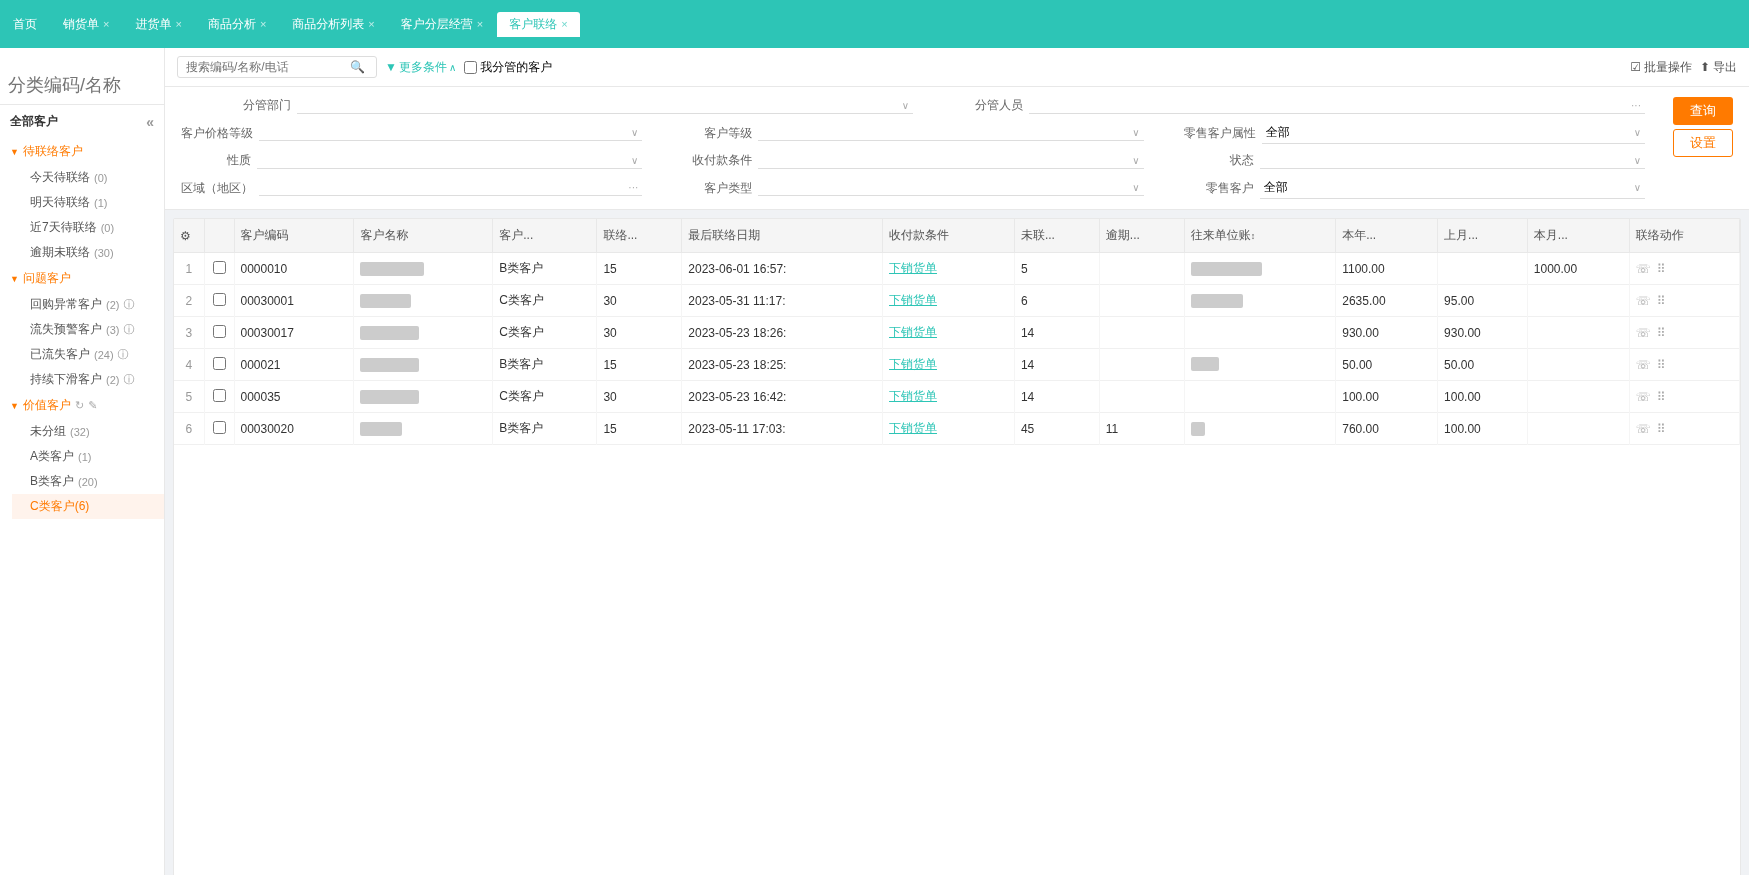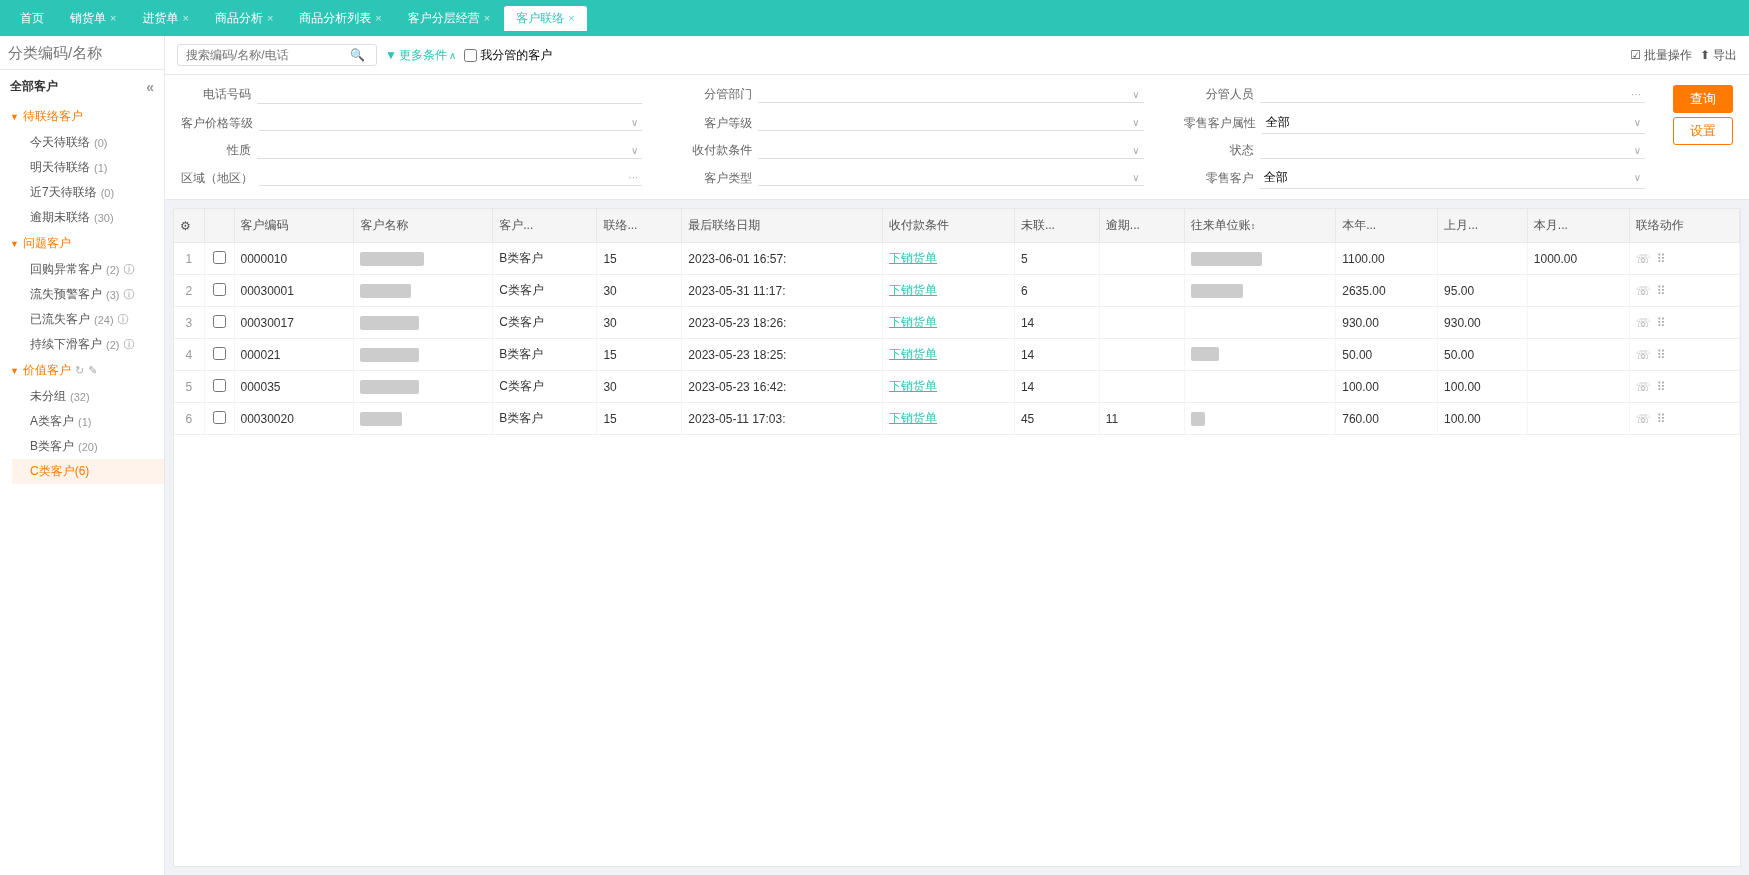--- a/index.html
+++ b/index.html
@@ -1,24 +1,24 @@
 <!DOCTYPE html>
 <html><head>
   <meta charset="utf-8">
   <style>
     * { box-sizing: border-box; margin: 0; padding: 0; font-family: 'Microsoft YaHei', Arial, sans-serif; font-size: 12px; }
     body { background: #f0f2f5; overflow: hidden; width: 1749px; height: 875px; }
 
     
     .top-nav {
       background: #2dc5b6;
-      height: 36px;
-      display: flex;
-      align-items: center;
-      padding: 0 8px;
+      height: 48px;
+      display: flex;
+      align-items: center;
+      padding: 0 1px;
       gap: 2px;
     }
     .nav-item {
       color: #fff;
       padding: 4px 12px;
       cursor: pointer;
       border-radius: 3px 3px 0 0;
       white-space: nowrap;
       font-size: 13px;
       display: flex;
@@ -47,22 +47,23 @@
       display: flex;
       align-items: center;
       padding: 8px;
       border-bottom: 1px solid #e8e8e8;
       gap: 4px;
     }
     .sidebar-search input {
       flex: 1;
       border: none;
       outline: none;
-      font-size: 15px;
+      font-size: 18px;
       color: #ef4444;
+      margin-top: 19px;
     }
     .sidebar-header {
       display: flex;
       align-items: center;
       justify-content: space-between;
       padding: 8px 10px;
       font-weight: bold;
       color: #333;
       font-size: 13px;
     }
@@ -456,24 +457,20 @@
           <span>导出</span>
         </div>
       </div>
     </div>
 
     <div class="filter-area">
       <div style="display:flex;gap:16px;align-items:flex-start;">
         <div style="flex:1;">
 
           <div class="filter-row">
-            <div class="filter-cell">
-              <span class="filter-label">电话号码</span>
-              <input class="filter-input" type="text" style="width: 200px;">
-            </div>
             <div class="filter-divider"></div>
             <div class="filter-cell">
               <span class="filter-label">分管部门</span>
               <div class="filter-select-wrap">
                 <span></span>
                 <span class="chevron">∨</span>
               </div>
             </div>
             <div class="filter-divider"></div>
             <div class="filter-cell">

